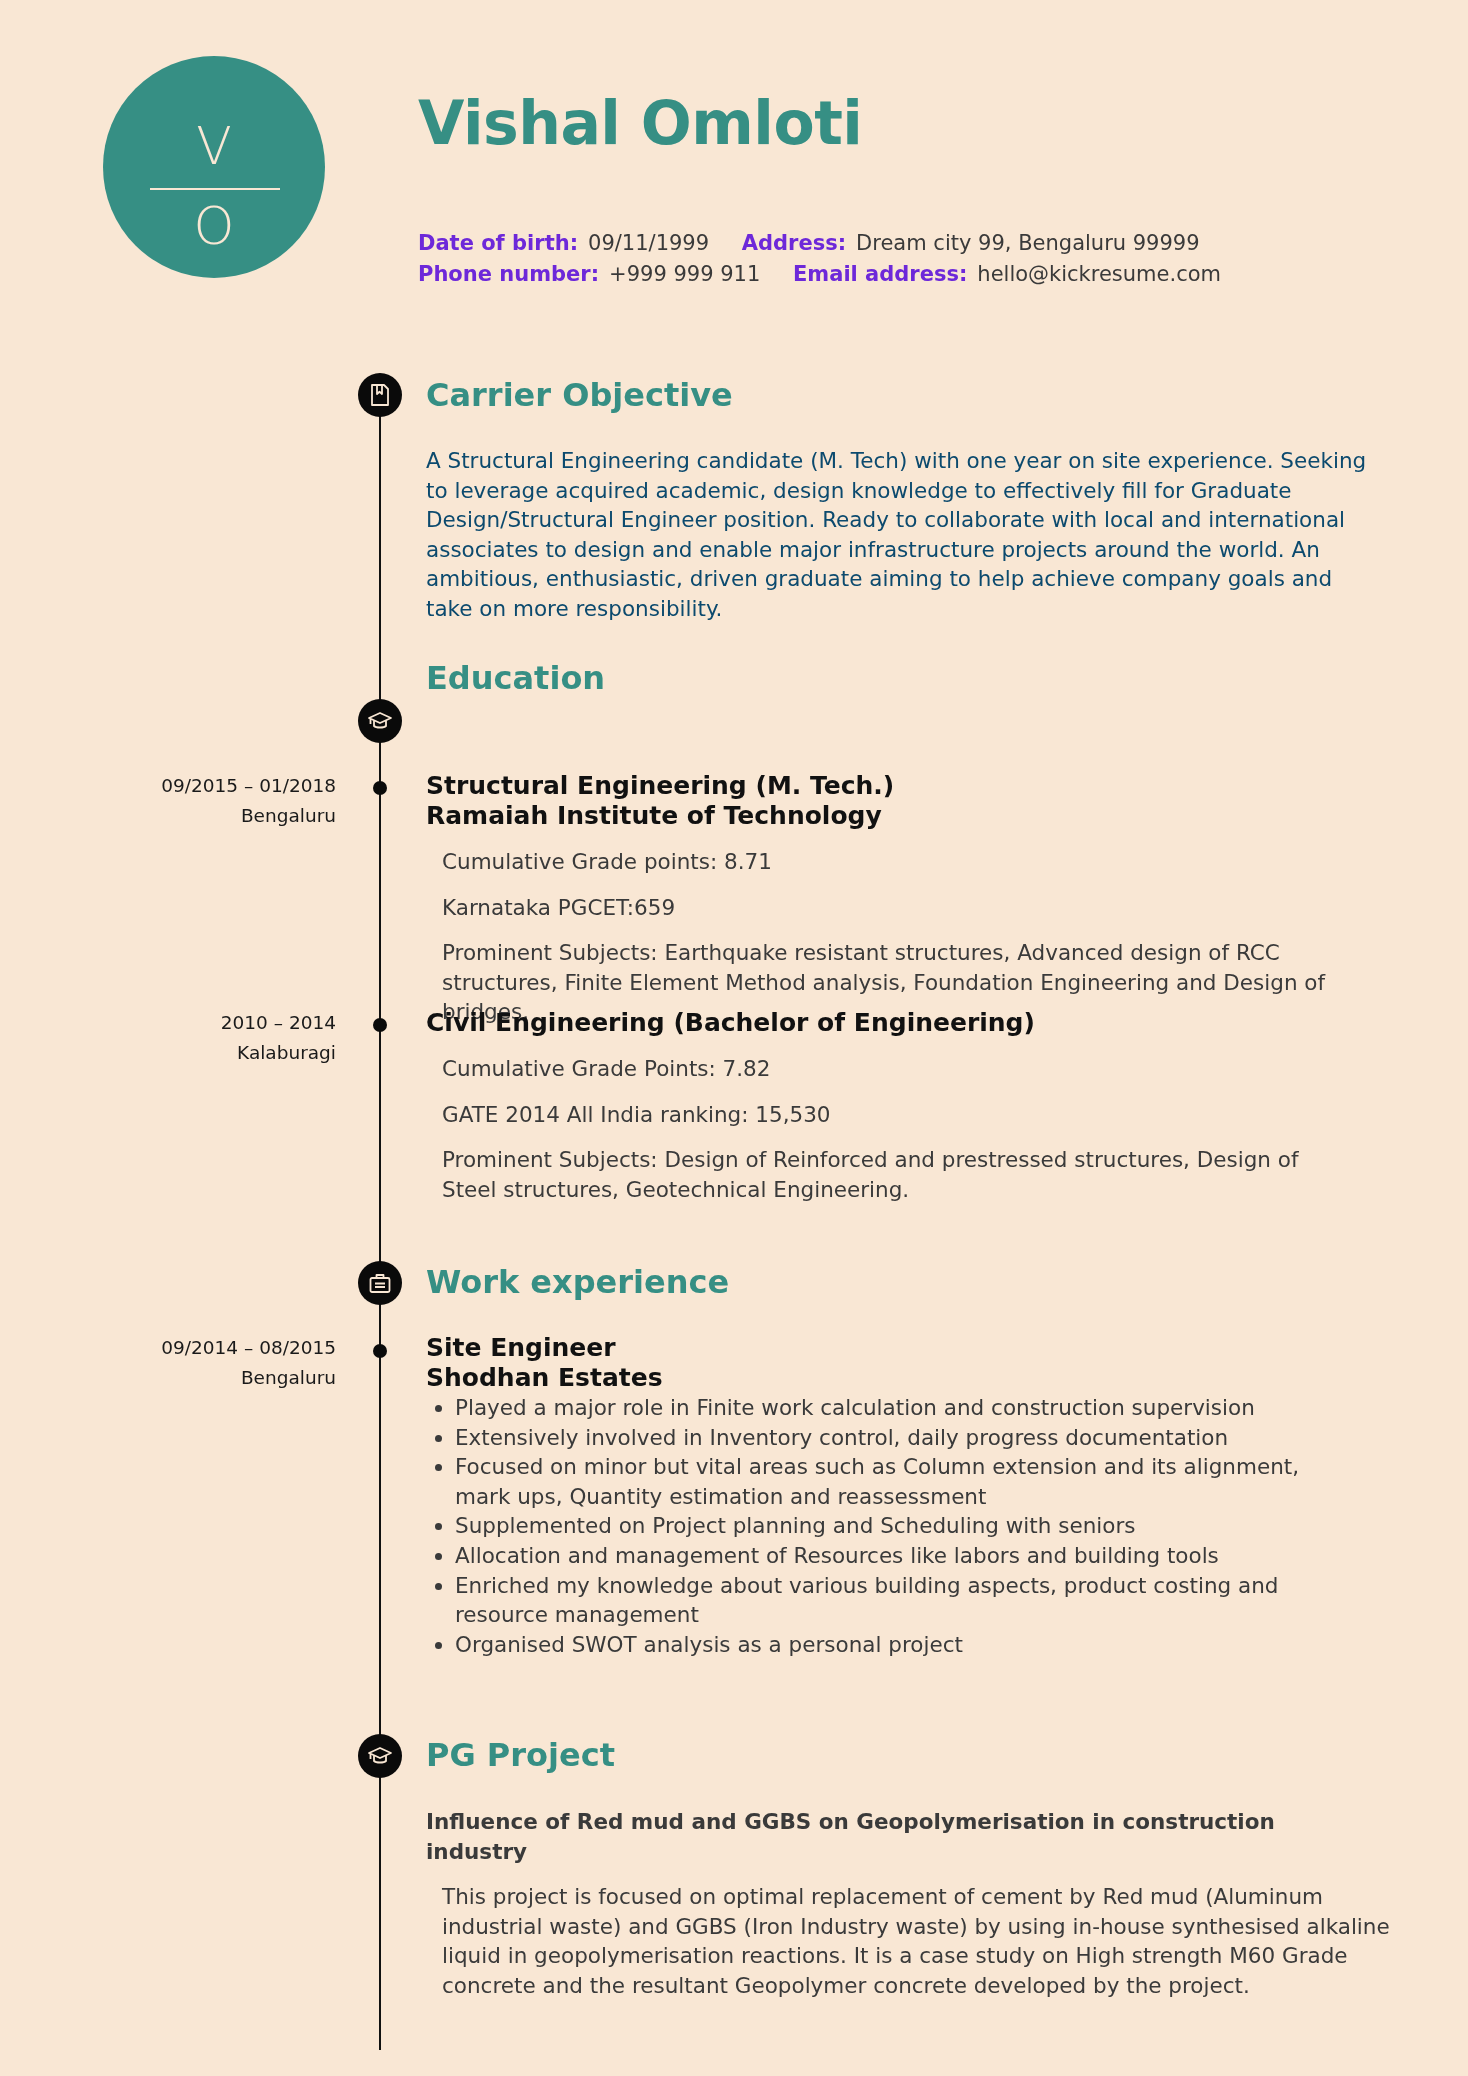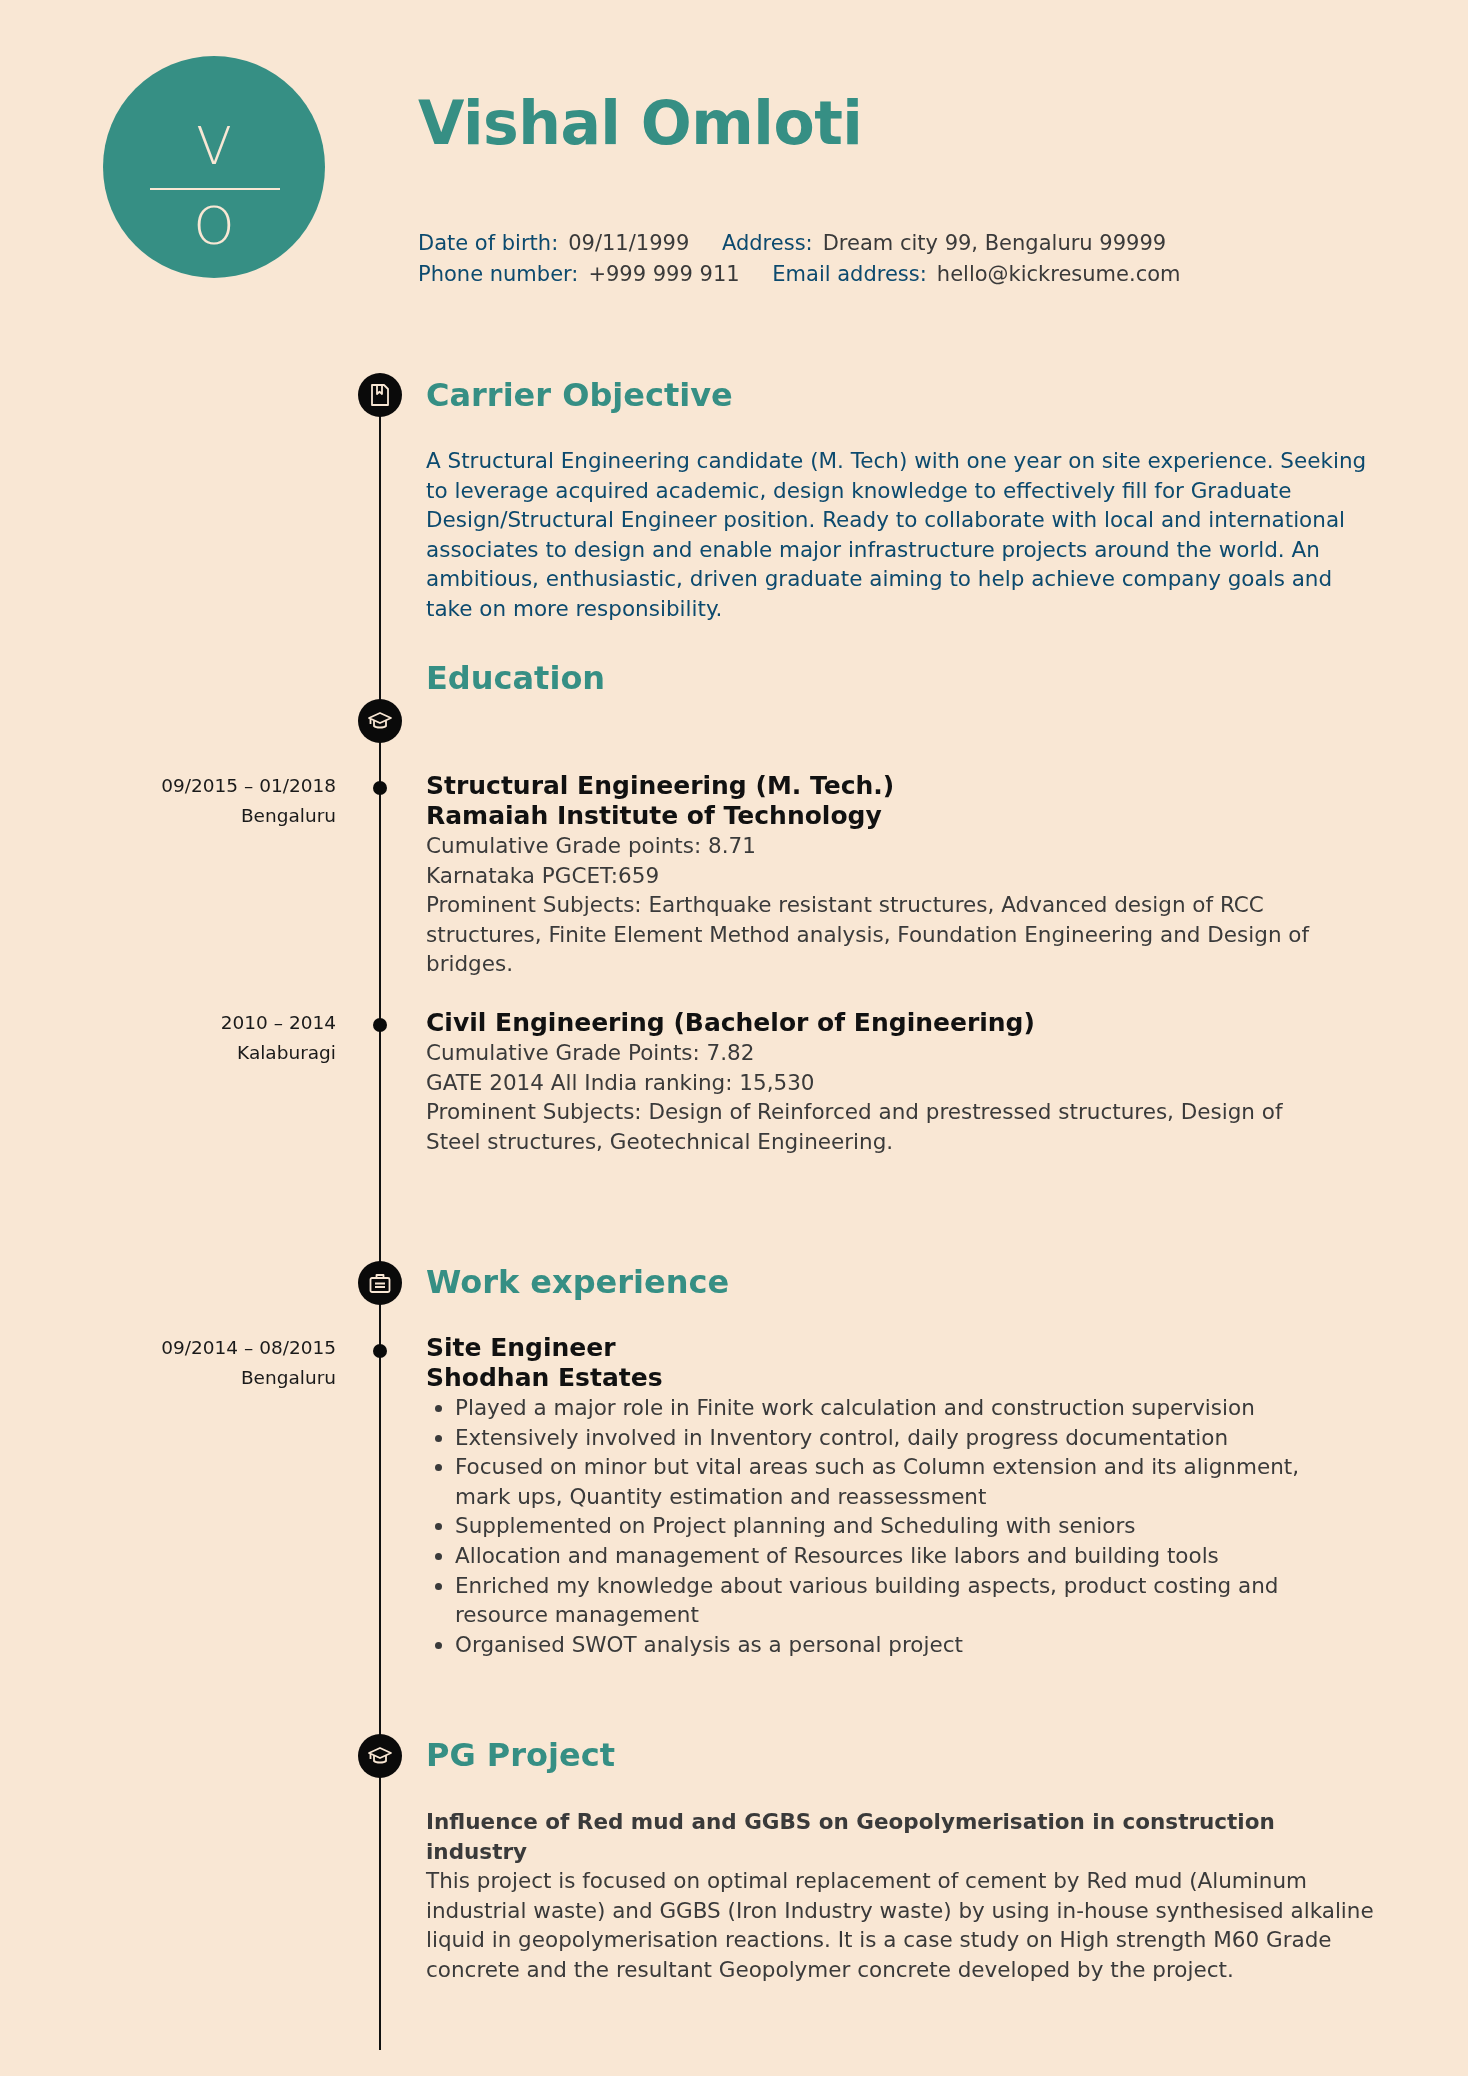--- a/index.html
+++ b/index.html
@@ -23,21 +23,21 @@
   .mono-rule {
     position:absolute; left:47px; width:130px; top:132px; height:2px; background:#f9e7d4;
   }
   .name {
     position:absolute; left:418px; top:90px; margin:0;
     font-size:60px; font-weight:bold; color:#368f84; letter-spacing:-0.5px;
     line-height:1.1;
   }
   .contact { position:absolute; left:418px; top:228px; font-size:21px; line-height:31px; color:#3a3a3a; }
   .contact .row { white-space:nowrap; }
-  .contact .lbl { font-weight:normal; color:#0c4a6e; margin-right:10px; }
+  .contact .lbl { font-weight:bold; color:#6d28d9; margin-right:10px; }
   .contact .val { margin-right:26px; }
 
   .timeline-line {
     position:absolute; left:379px; top:395px; width:2px; height:1655px; background:#111;
   }
   .sec-icon {
     position:absolute; left:358px; width:44px; height:44px; border-radius:50%;
     background:#0a0a0a; display:flex; align-items:center; justify-content:center;
   }
   .sec-icon svg { width:26px; height:26px; }
@@ -52,21 +52,21 @@
   .dot {
     position:absolute; left:373px; width:14px; height:14px; border-radius:50%; background:#0a0a0a;
   }
   .side {
     position:absolute; right:1132px; text-align:right; font-size:18.5px; line-height:30px; color:#1a1a1a;
     white-space:nowrap;
   }
   .entry { position:absolute; left:426px; width:950px; }
   .entry-title { font-size:25px; font-weight:bold; color:#111; line-height:30px; margin:0; }
   .entry-sub { font-size:25px; font-weight:bold; color:#111; line-height:30px; margin:0; }
-  .entry-line { font-size:21.5px; line-height:29.6px; color:#3a3a3a; margin:0; }
+  .entry-line { font-size:21.5px; line-height:29.6px; color:#3a3a3a; margin:16px; }
   ul.bullets { margin:0; padding:0 0 0 29px; font-size:21.5px; line-height:29.6px; color:#3a3a3a; }
   ul.bullets li { padding-left:0; }
   .proj-title { font-size:21.5px; font-weight:bold; color:#3a3a3a; line-height:29.6px; margin:0; }
 </style>
 </head>
 <body>
 
 <div class="monogram">
   <div class="mono-letter mono-top">V</div>
   <div class="mono-rule"></div>

